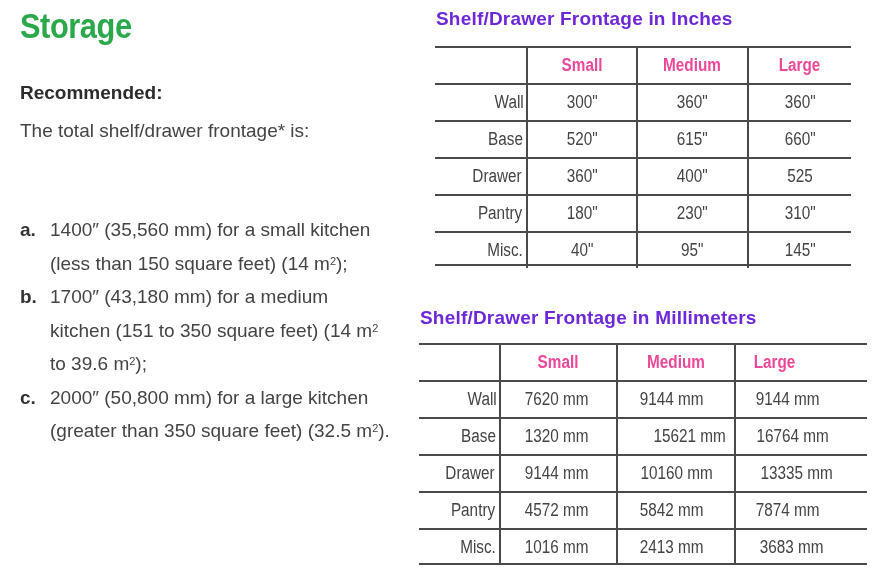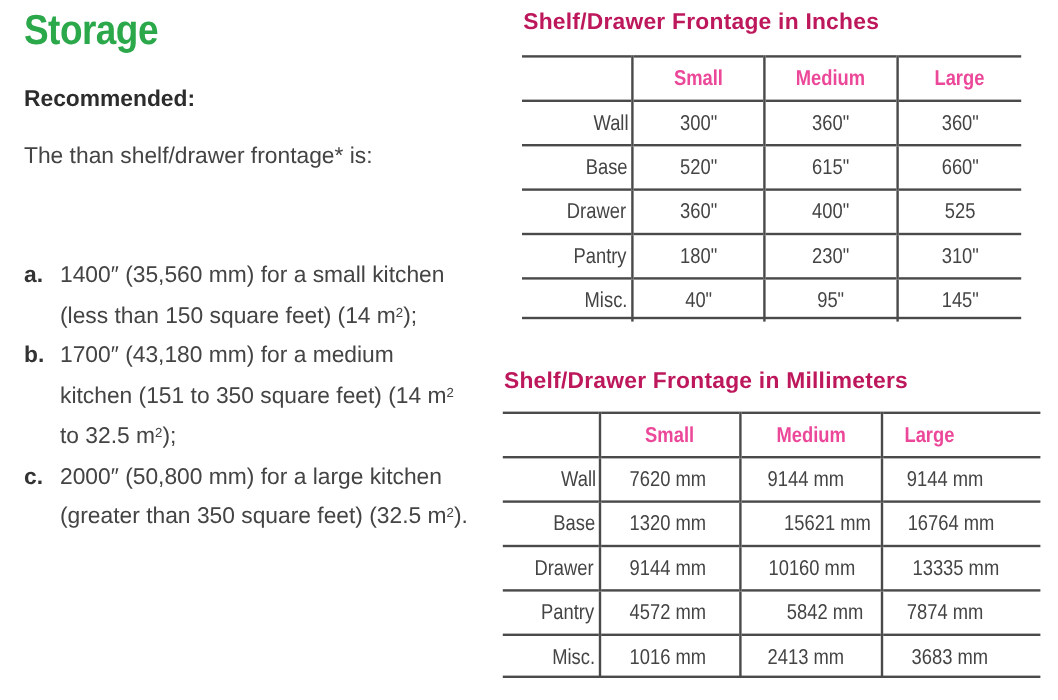--- a/index.html
+++ b/index.html
@@ -1,54 +1,54 @@
 <!DOCTYPE html>
 <html><head>
 <meta charset="utf-8">
 <style>
   html, body { margin:0; padding:0; background:#ffffff; }
   body { width:882px; height:583px; position:relative; overflow:hidden; font-family:"Liberation Sans", sans-serif; color:#3a3a3a; }
   .title { position:absolute; left:20px; top:6px; font-family:"Liberation Sans", sans-serif; font-weight:bold; font-size:35px; color:#2aa84a; letter-spacing:-0.5px; transform:scaleX(0.88); transform-origin:left top; }
-  .rec-label { position:absolute; left:20px; top:72px; font-size:19px; font-weight:bold; color:#2c2c2c; }
+  .rec-label { position:absolute; left:20px; top:82px; font-size:19px; font-weight:bold; color:#2c2c2c; }
   .intro { position:absolute; left:20px; top:114px; width:360px; font-size:19px; line-height:33px; color:#444; }
   .list { position:absolute; left:20px; top:213px; width:370px; font-size:19px; line-height:33.5px; color:#444; }
   .list .item { position:relative; padding-left:30px; }
   .list .marker { position:absolute; left:0; top:0; font-weight:bold; color:#333; }
   sup { font-size:11px; vertical-align:top; position:relative; top:-2px; }
 
-  .tbl-title { position:absolute; font-weight:bold; font-size:19px; color:#be185d; letter-spacing:0.2px; }
+  .tbl-title { position:absolute; font-weight:bold; font-size:19px; color:#6d28d9; letter-spacing:0.2px; }
   table { position:absolute; border-collapse:collapse; font-family:"Liberation Sans", sans-serif; color:#444; }
   table th { font-weight:bold; color:#ec4899; font-size:18px; }
   table td, table th { height:35px; padding:0; font-size:18px; transform-origin:center; }
   table tr { border-bottom:2px solid #4a4a4a; }
   table tr.head { border-top:2px solid #4a4a4a; }
   table tr.last { border-bottom:none; }
   table .rowlabel { text-align:right; padding-left:2px; }
   table .c { border-left:2px solid #4a4a4a; }
   .inch td.v, .inch th { text-align:center; }
   .mm td.v { text-align:left; padding-left:18px; }
   .mm th { text-align:center; }
   .bottom-rule { position:absolute; height:0; border-top:2px solid #4a4a4a; }
   .narrow { display:inline-block; transform:scaleX(0.85); }
 </style>
 </head>
 <body>
 
 <div class="title">Storage</div>
 <div class="rec-label">Recommended:</div>
-<div class="intro">The than shelf/drawer frontage* is:</div>
+<div class="intro">The total shelf/drawer frontage* is:</div>
 
 <div class="list">
   <div class="item">
     <span class="marker">a.</span>
     <span>1400″ (35,560 mm) for a small kitchen (less than 150 square feet) (14 m</span><sup>2</sup><span>);</span>
   </div>
   <div class="item">
     <span class="marker">b.</span>
-    <span>1700″ (43,180 mm) for a medium kitchen (151 to 350 square feet) (14 m</span><sup>2</sup><span> to 32.5 m</span><sup>2</sup><span>);</span>
+    <span>1700″ (43,180 mm) for a medium kitchen (151 to 350 square feet) (14 m</span><sup>2</sup><span> to 39.6 m</span><sup>2</sup><span>);</span>
   </div>
   <div class="item">
     <span class="marker">c.</span>
     <span>2000″ (50,800 mm) for a large kitchen (greater than 350 square feet) (32.5 m</span><sup>2</sup><span>).</span>
   </div>
 </div>
 
 <div class="tbl-title" style="left:436px; top:8px;">Shelf/Drawer Frontage in Inches</div>
 <table class="inch" style="left:435px; top:46px; width:416px;">
   <colgroup>
@@ -127,21 +127,21 @@
   </tr>
   <tr>
     <td class="rowlabel"><span class="narrow">Drawer</span></td>
     <td class="c v"><span class="narrow">9144 mm</span></td>
     <td class="c v" style="padding-left:16px"><span class="narrow">10160 mm</span></td>
     <td class="c v" style="padding-left:18px"><span class="narrow">13335 mm</span></td>
   </tr>
   <tr>
     <td class="rowlabel"><span class="narrow">Pantry</span></td>
     <td class="c v"><span class="narrow">4572 mm</span></td>
-    <td class="c v" style="padding-left:32px"><span class="narrow">5842 mm</span></td>
+    <td class="c v" style="padding-left:16px"><span class="narrow">5842 mm</span></td>
     <td class="c v" style="padding-left:14px"><span class="narrow">7874 mm</span></td>
   </tr>
   <tr class="last">
     <td class="rowlabel"><span class="narrow">Misc.</span></td>
     <td class="c v"><span class="narrow">1016 mm</span></td>
     <td class="c v" style="padding-left:16px"><span class="narrow">2413 mm</span></td>
     <td class="c v" style=""><span class="narrow">3683 mm</span></td>
   </tr>
 </tbody>
   </table>

